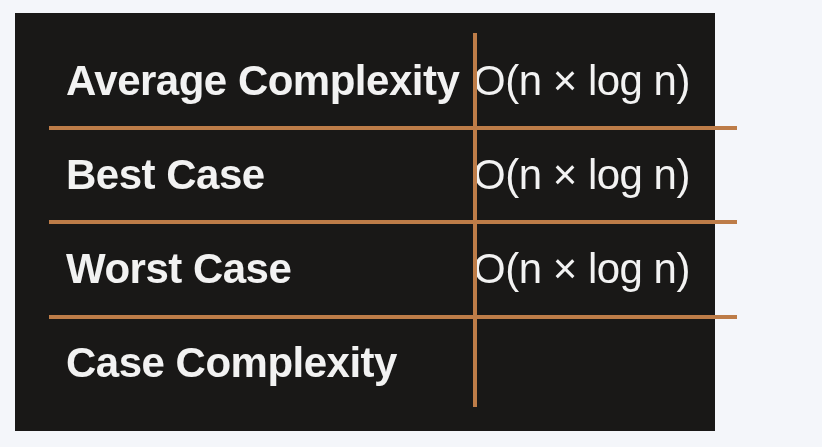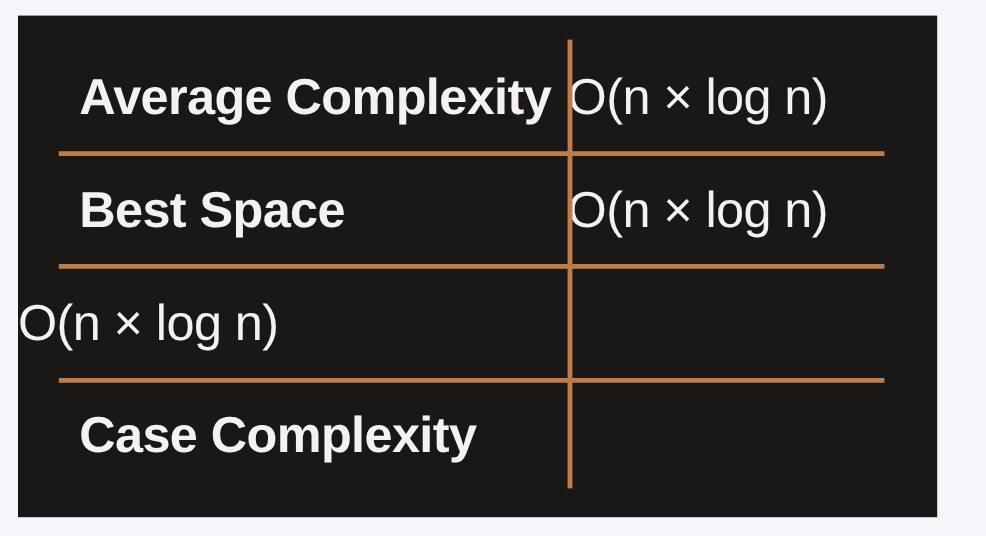--- a/index.html
+++ b/index.html
@@ -11,21 +11,21 @@
     position: relative;
     width: 822px;
     height: 447px;
     background: var(--page_bg, #f4f6fa);
     overflow: hidden;
   }
   .cx-table {
     position: absolute;
     left: 15px;
     top: 13px;
-    width: 766px;
+    width: 700px;
     height: 418px;
     background: var(--table_bg, #191817);
     text-decoration: underline;
   }
   .rows {
     position: absolute;
     left: 0;
     top: 21px;
     right: 0;
     display: flex;
@@ -78,24 +78,25 @@
 
 <div class="page">
   <div class="cx-table">
 
     <div class="rows">
       <div class="row">
         <div class="label">Average Complexity</div>
         <div class="value">O(n × log n)</div>
       </div>
       <div class="row">
-        <div class="label">Best Space</div>
+        <div class="label">Best Case</div>
         <div class="value">O(n × log n)</div>
       </div>
       <div class="row">
+        <div class="label">Worst Case</div>
         <div class="value">O(n × log n)</div>
       </div>
       <div class="row">
         <div class="label">Case Complexity</div>
       </div>
     </div>
 
     <div class="hline hline-1"></div>
     <div class="hline hline-2"></div>
     <div class="hline hline-3"></div>

